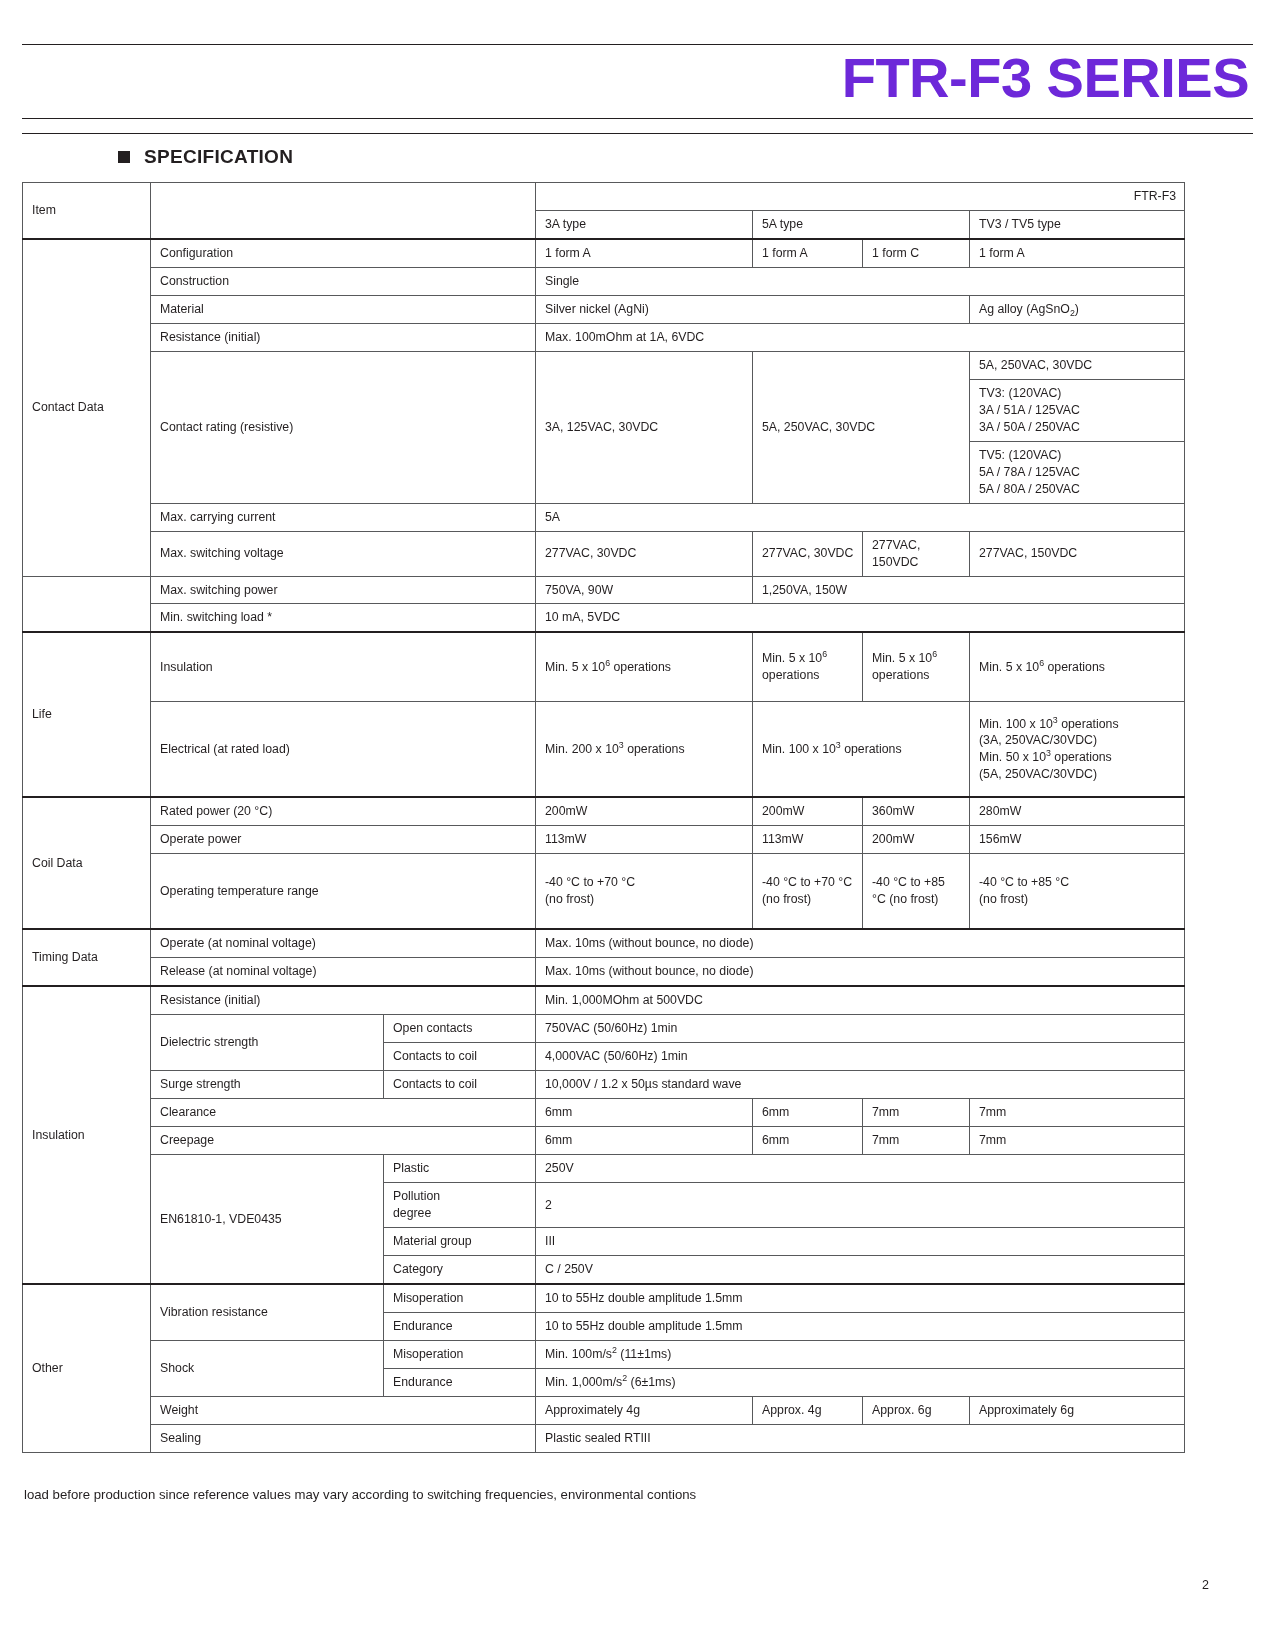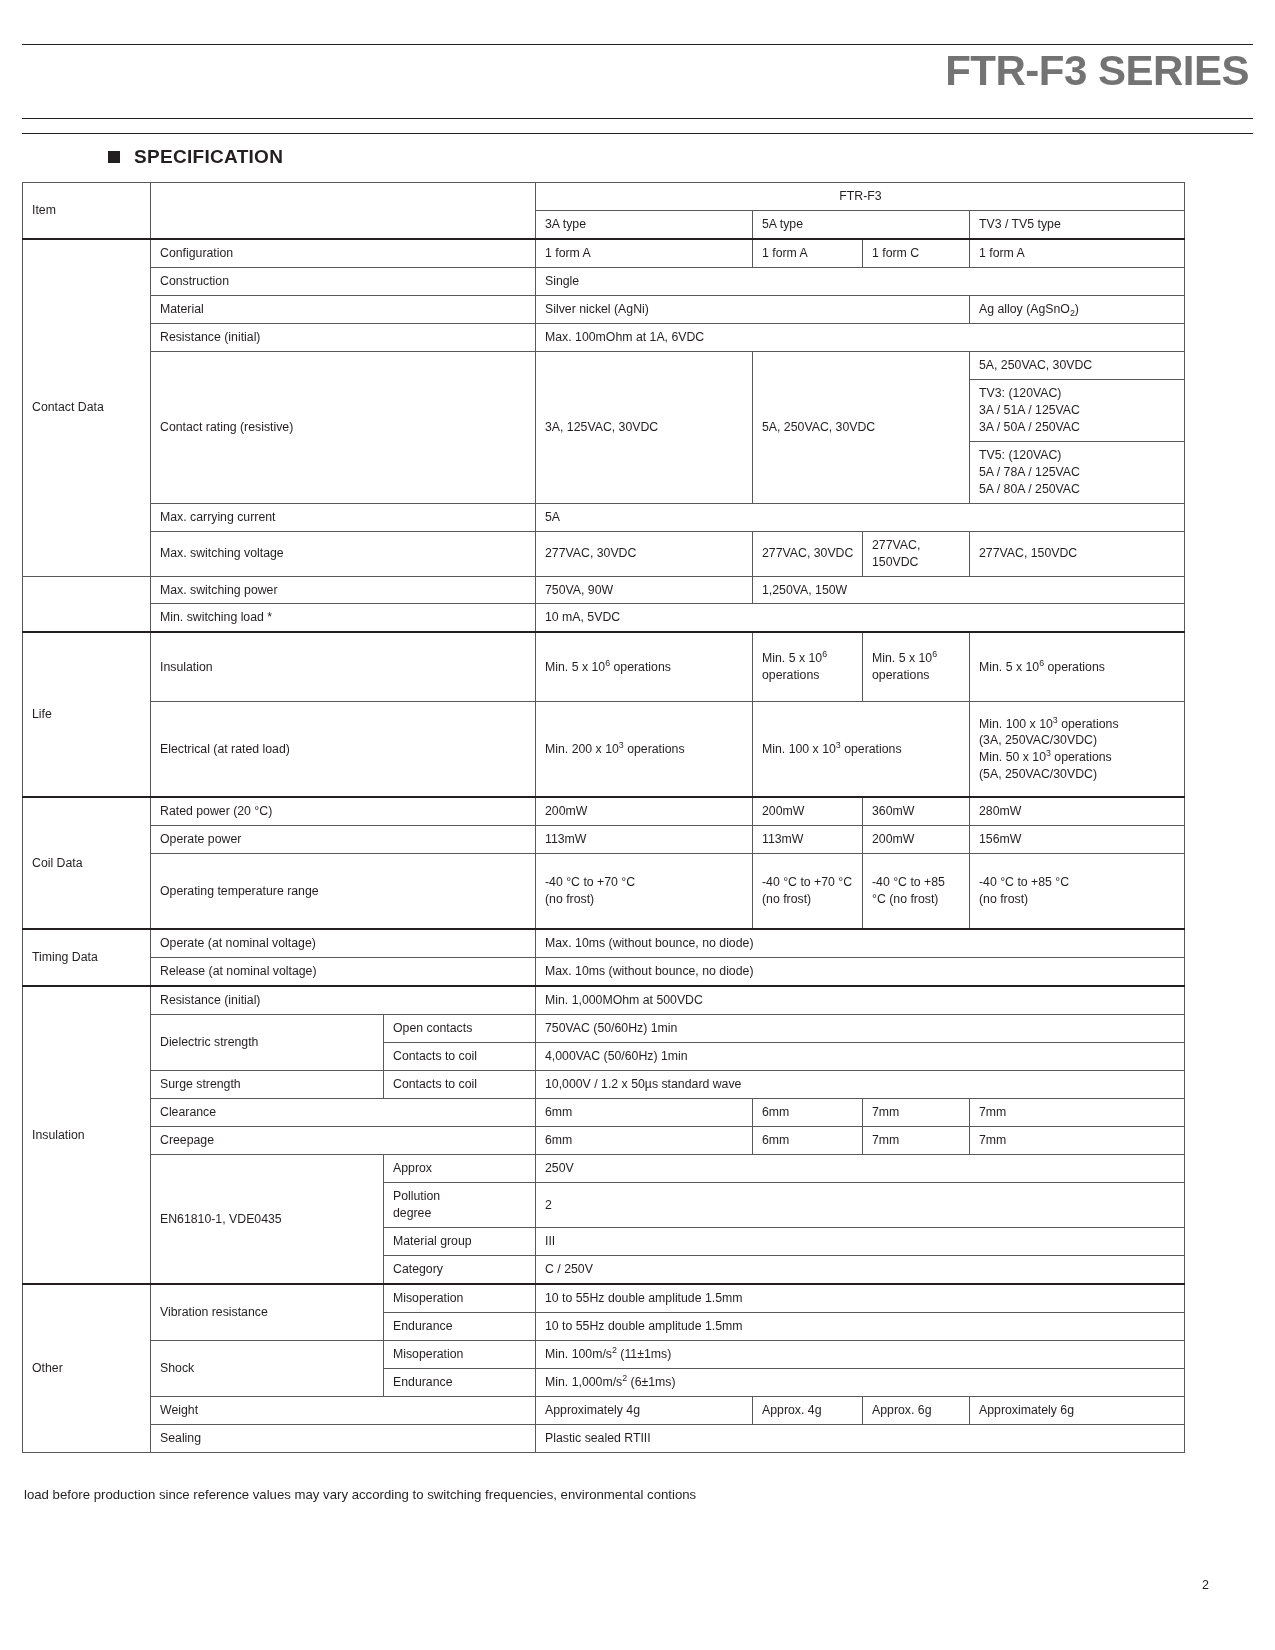--- a/index.html
+++ b/index.html
@@ -39,32 +39,32 @@
   .hdr-rule-bot {
     position: absolute;
     left: 22px; right: 22px;
     top: 133px;
     border-top: 1.6px solid #231f20;
   }
   .series-title {
     position: absolute;
     right: 26px;
     top: 50px;
-    font-size: 42px;
+    font-size: 56px;
     font-weight: bold;
     letter-spacing: -0.5px;
     line-height: 1;
-    color: #737373;
+    color: #6d28d9;
     white-space: nowrap;
   }
 
   
   .section-head {
     position: absolute;
-    left: 108px;
+    left: 118px;
     top: 146px;
     display: flex;
     align-items: center;
     gap: 14px;
   }
   .sq-bullet {
     width: 12px;
     height: 12px;
     background: #231f20;
     display: block;
@@ -154,21 +154,21 @@
         <col class="c-3a">
           <col class="c-5aA">
           <col class="c-5aC">
           <col class="c-tv">
       </colgroup>
       <tbody>
 
         <tr>
           <td rowspan="2">Item</td>
           <td rowspan="2" colspan="2"></td>
-          <td colspan="4" style="text-align:center;">FTR-F3</td>
+          <td colspan="4" style="text-align:right;">FTR-F3</td>
         </tr>
         <tr>
           <td>3A type</td>
           <td colspan="2">5A type</td>
           <td>TV3 / TV5 type</td>
         </tr>
 
         <tr class="grp-top">
           <td class="cat" rowspan="9">Contact Data</td>
           <td colspan="2">Configuration</td>
@@ -322,21 +322,21 @@
         </tr>
         <tr>
           <td colspan="2">Creepage</td>
           <td>6mm</td>
           <td>6mm</td>
           <td>7mm</td>
           <td>7mm</td>
         </tr>
         <tr>
           <td rowspan="4">EN61810-1, VDE0435</td>
-          <td>Approx</td>
+          <td>Plastic</td>
           <td colspan="4">250V</td>
         </tr>
         <tr>
           <td>
             <span>Pollution</span><br>
             <span>degree</span>
           </td>
           <td colspan="4">2</td>
         </tr>
         <tr>

